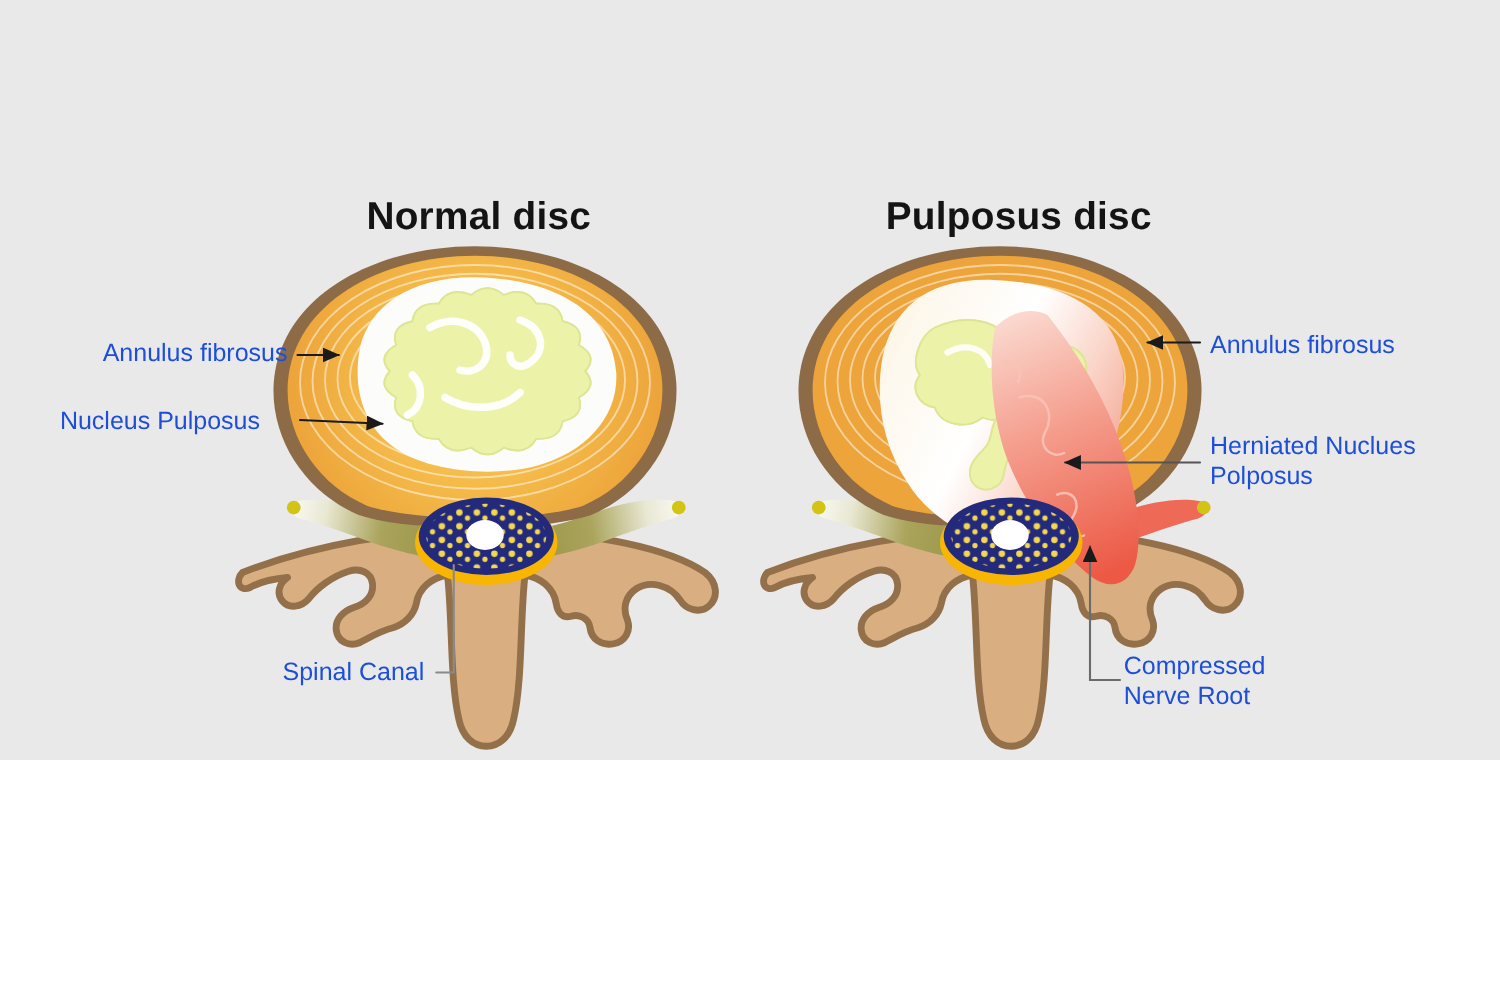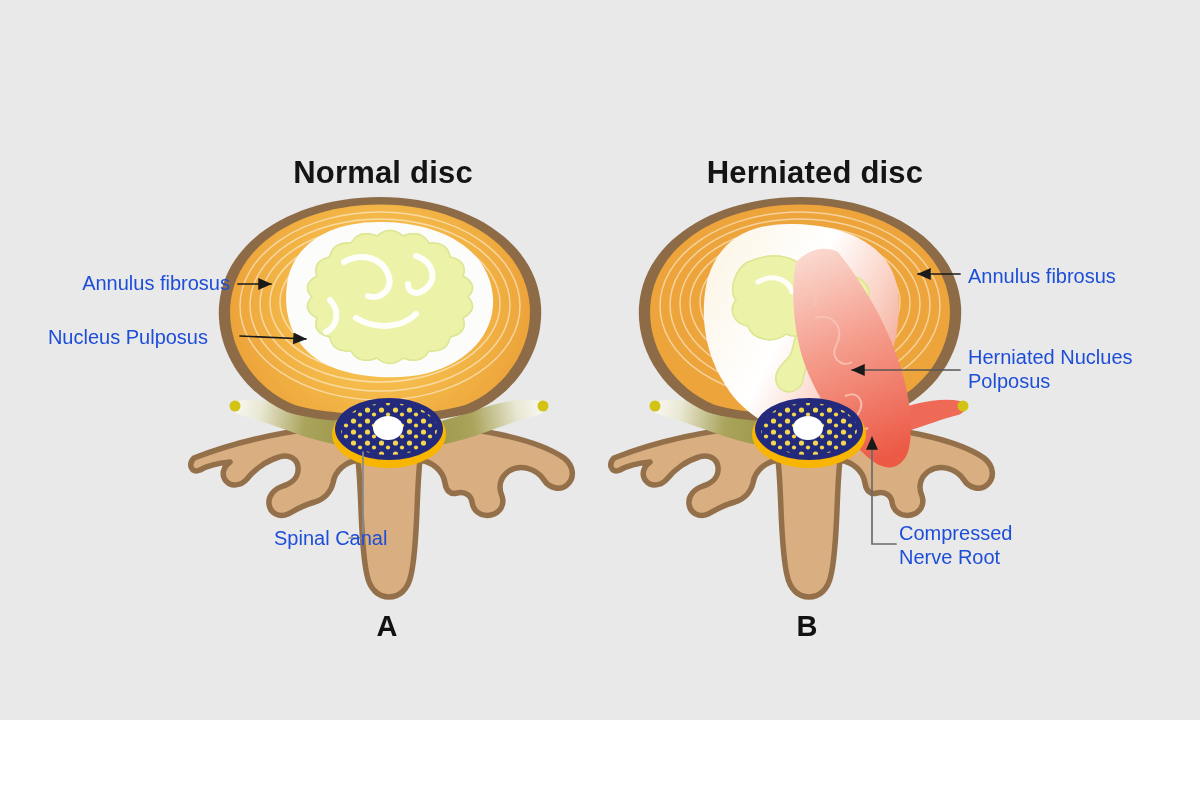--- a/index.html
+++ b/index.html
@@ -1,18 +1,18 @@
 <!DOCTYPE html>
 <html><head>
 <meta charset="utf-8">
 <style>
   html,body{margin:0;padding:0;}
   .stage{
     position:relative;
-    width:1200px;height:720px;
+    width:1200px;height:608px;
     background:#e9e9ea;
     overflow:hidden;
     font-family:"Liberation Sans", sans-serif;
   }
   .stage svg{position:absolute;left:0;top:0;}
   .title{
     position:absolute;
     transform:translateX(-50%);
     font-size:31px;font-weight:700;color:#141414;
     white-space:nowrap;letter-spacing:.2px;
@@ -224,25 +224,25 @@
     <line x1="238" y1="284" x2="271" y2="284" stroke="#1a1a1a" stroke-width="1.7" marker-end="url(#arr)"></line>
     <line x1="240" y1="336" x2="306" y2="339" stroke="#1a1a1a" stroke-width="1.7" marker-end="url(#arr)"></line>
     <polyline points="349,538 363,538 363,452" stroke="#8a8a8a" stroke-width="1.7"></polyline>
     <line x1="960" y1="274" x2="918" y2="274" stroke="#1a1a1a" stroke-width="1.7" marker-end="url(#arr)"></line>
     <line x1="960" y1="370" x2="852" y2="370" stroke="#555555" stroke-width="1.7" marker-end="url(#arr)"></line>
     <polyline points="896,544 872,544 872,437" stroke="#6b6b6b" stroke-width="1.7" marker-end="url(#arr)"></polyline>
   </g>
 </svg>
 
 <div class="title" style="left:383px;top:155px;">Normal disc</div>
-<div class="title" style="left:815px;top:155px;">Herniated disc</div>
+<div class="title" style="left:815px;top:155px;">Pulposus disc</div>
 
 <div class="lbl right-align" style="right:970px;top:271px;">Annulus fibrosus</div>
 <div class="lbl right-align" style="right:992px;top:325px;">Nucleus Pulposus</div>
-<div class="lbl" style="left:226px;top:526px;margin-left:48px;">Spinal Canal</div>
+<div class="lbl" style="left:226px;top:526px;">Spinal Canal</div>
 
 <div class="lbl" style="left:968px;top:264px;">Annulus fibrosus</div>
 <div class="lbl" style="left:899px;top:521px;">
   <div>Compressed</div>
   <div>Nerve Root</div>
 </div>
 <div class="lbl" style="left:968px;top:345px;">
   <div>Herniated Nuclues</div>
   <div>Polposus</div>
 </div>

